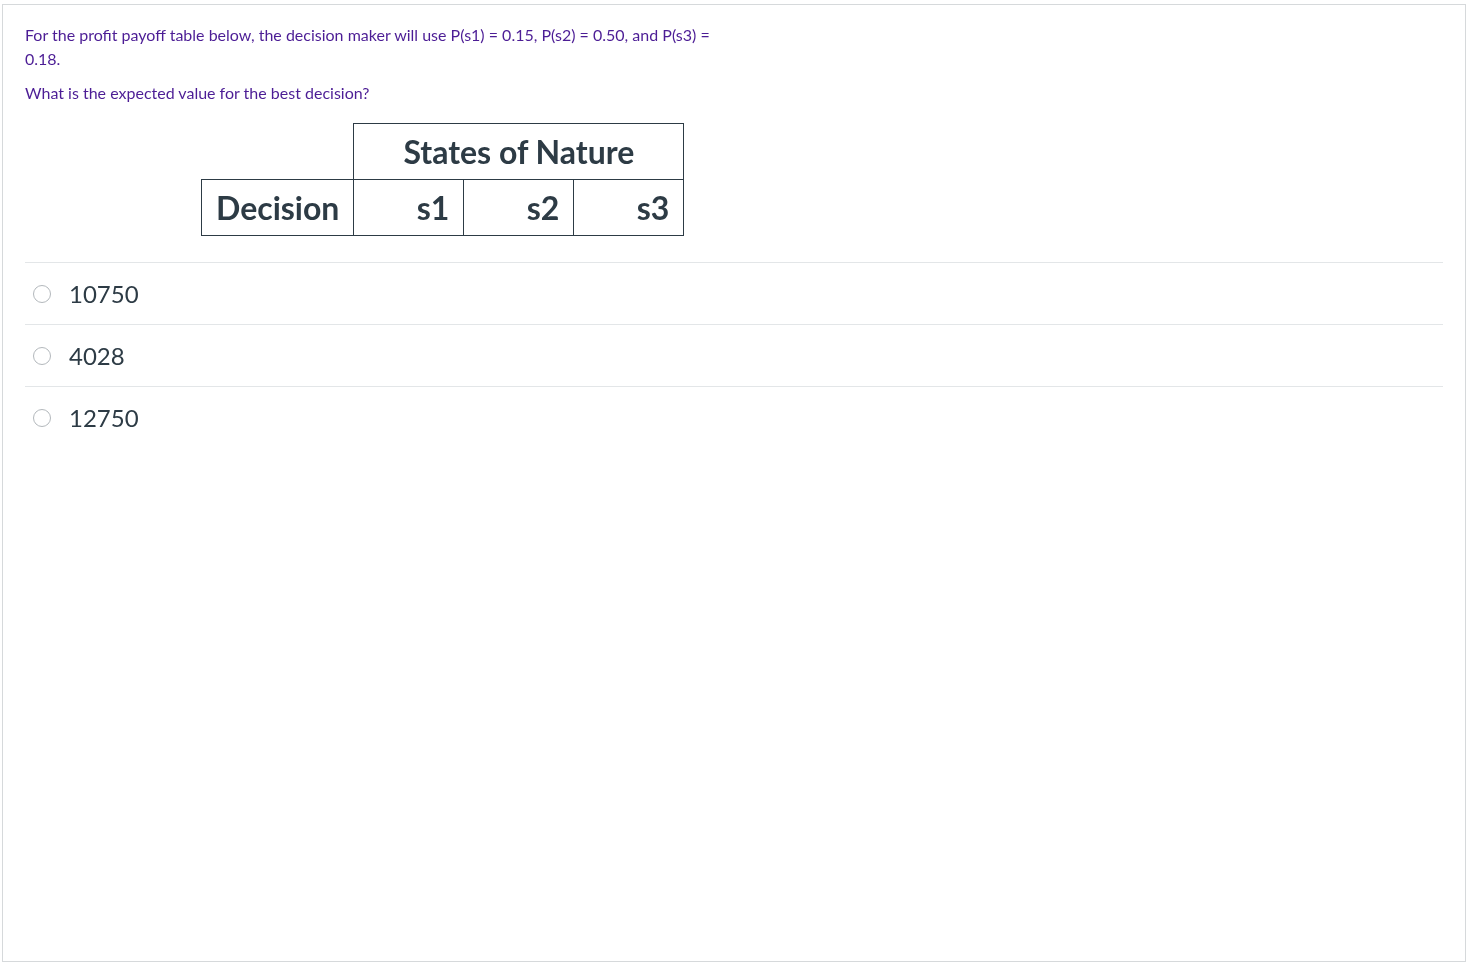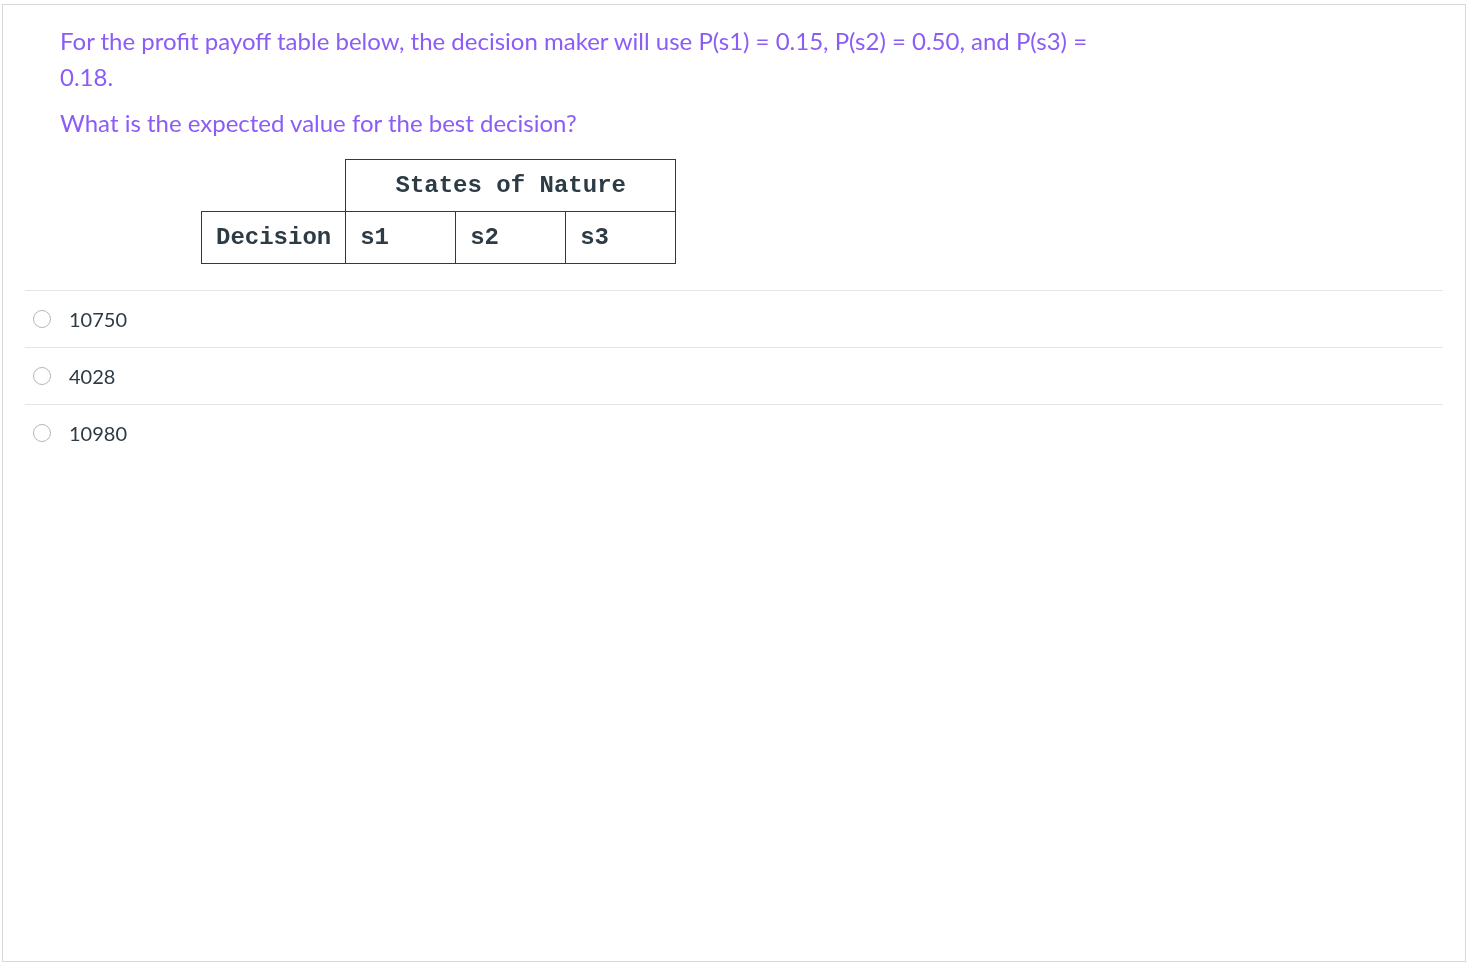--- a/index.html
+++ b/index.html
@@ -17,62 +17,60 @@
     width: 1468px;
     height: 966px;
     padding: 4px 2px;
   }
   .question-card {
     border: 1px solid #d6d9db;
     padding: 18px 22px 28px 22px;
     height: 100%;
   }
   .stem {
-    font-size: 24px;
+    font-size: 16px;
     line-height: 1.5;
-    color: #8b5cf6;
+    color: #4c1d95;
     margin-bottom: 14px;
-    margin-left: 35px;
   }
   .stem p {
     margin: 0 0 10px 0;
   }
   .table-wrap {
     display: flex;
     justify-content: flex-start;
     padding-left: 176px;
     margin-top: 18px;
     margin-bottom: 26px;
   }
   table.payoff {
     border-collapse: collapse;
-    font-size: 24px;
+    font-size: 32px;
     color: #2d3b45;
-    font-family: Liberation Mono, monospace;
   }
   table.payoff th, table.payoff td {
     border: 1px solid #2d3b45;
     padding: 8px 14px;
-    text-align: left;
+    text-align: right;
     vertical-align: middle;
     min-width: 110px;
     height: 52px;
   }
   table.payoff .spanned {
     text-align: center;
   }
   .answers {
     width: 100%;
   }
   .answer-row {
     display: flex;
     align-items: center;
     border-top: 1px solid #e3e6e8;
     padding: 16px 4px 16px 8px;
-    font-size: 20px;
+    font-size: 24px;
     cursor: pointer;
   }
   .answer-row:last-child {
     padding-bottom: 10px;
   }
   .radio-circle {
     width: 18px;
     height: 18px;
     border: 1.6px solid #b3b8bc;
     border-radius: 50%;
@@ -118,18 +116,18 @@
       <div class="answer-row">
         <span class="radio-circle"></span>
         <span class="answer-label">10750</span>
       </div>
       <div class="answer-row">
         <span class="radio-circle"></span>
         <span class="answer-label">4028</span>
       </div>
       <div class="answer-row">
         <span class="radio-circle"></span>
-        <span class="answer-label">10980</span>
+        <span class="answer-label">12750</span>
       </div>
     </div>
 
   </div>
 </div>
 
 </body></html>

